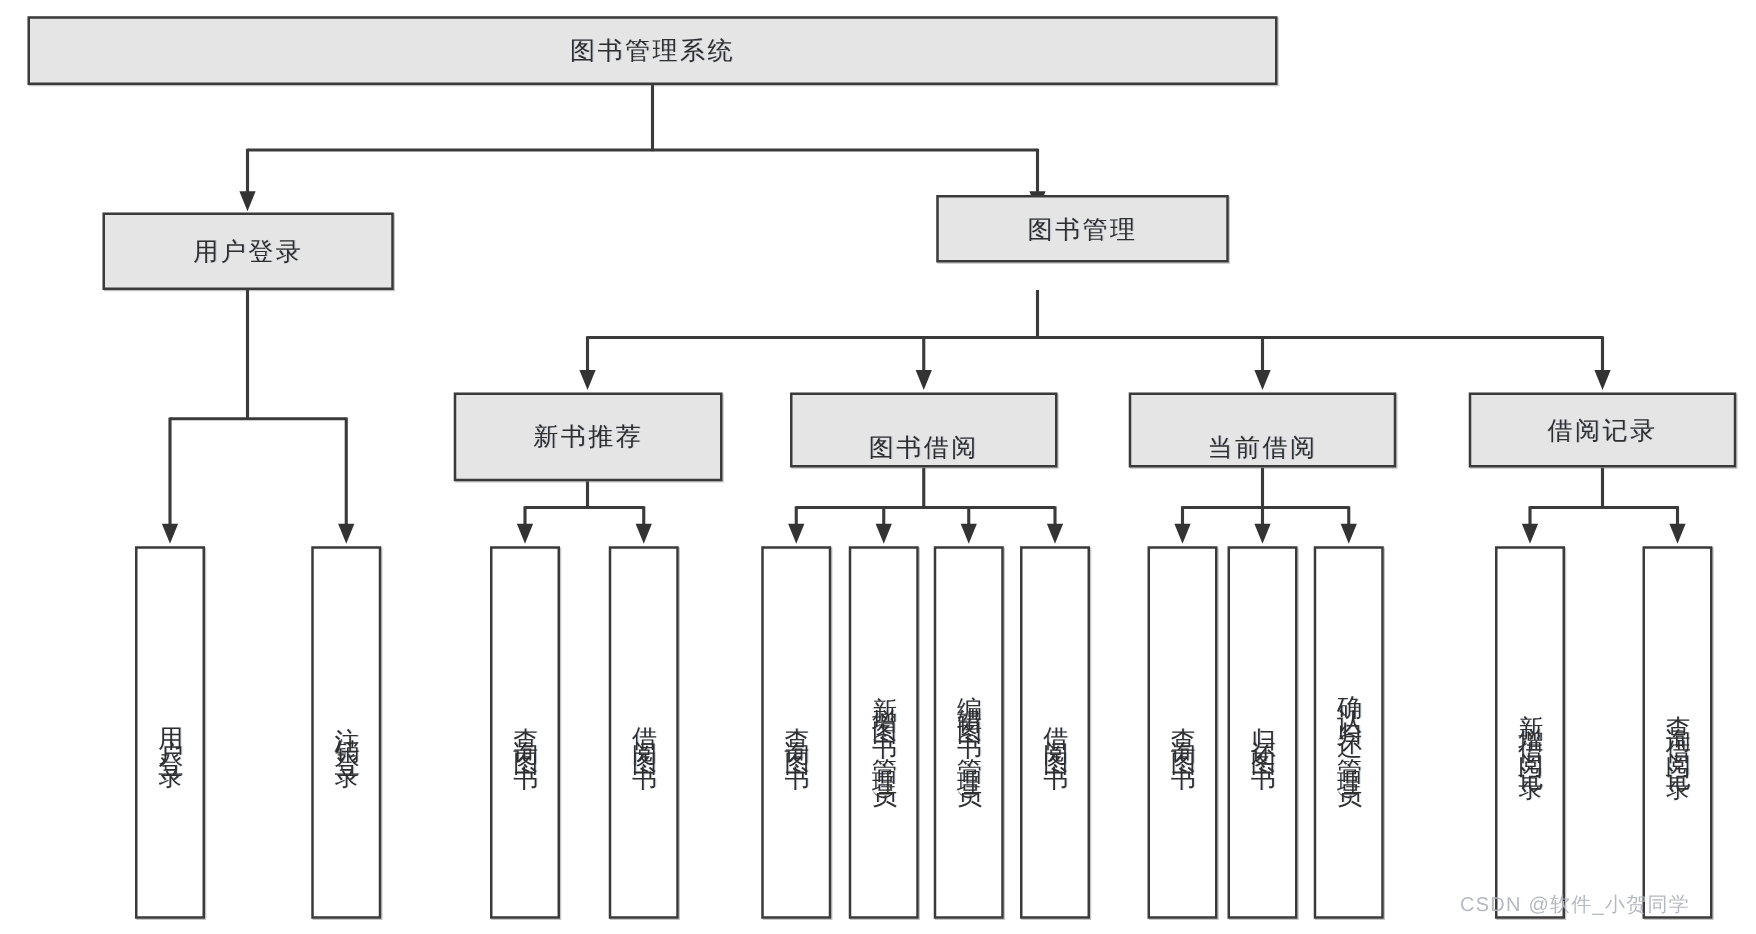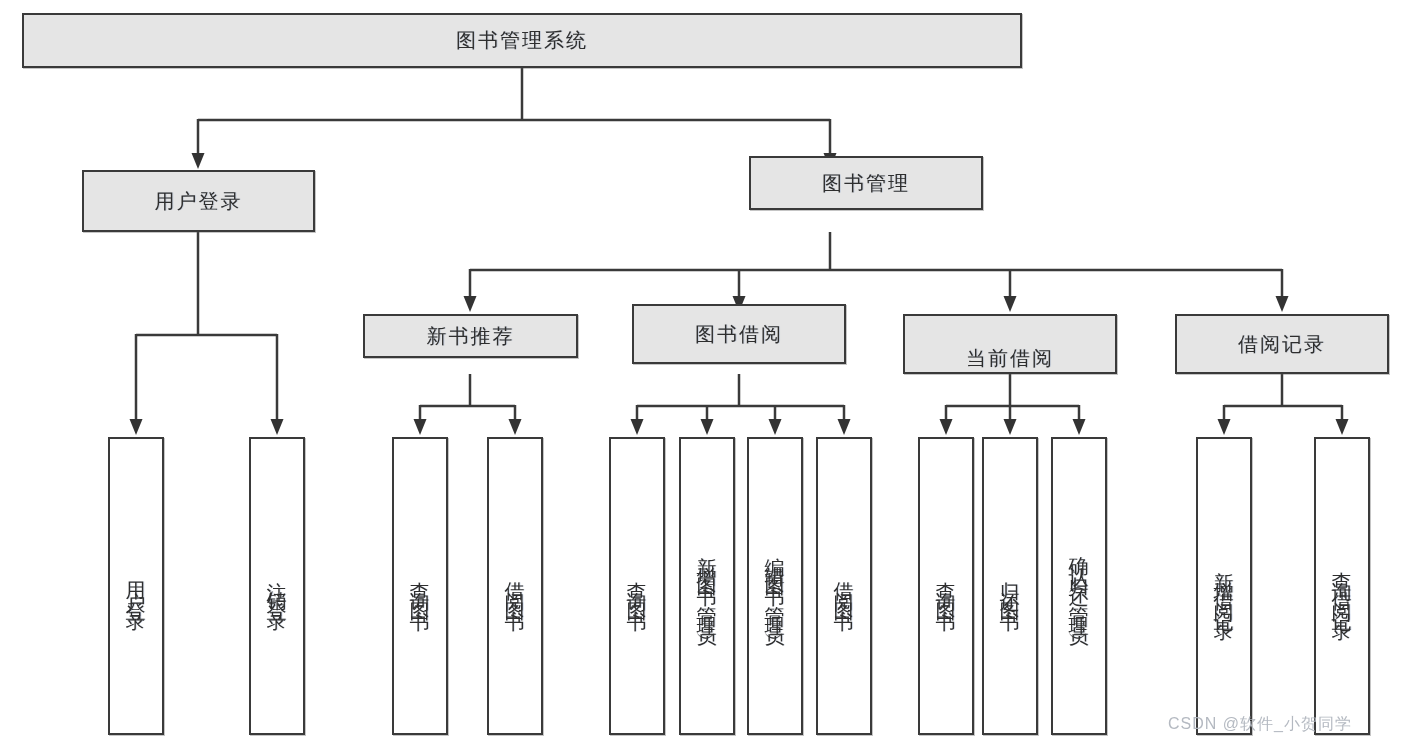--- a/index.html
+++ b/index.html
@@ -144,24 +144,24 @@
     <span class="lbl">图书管理系统</span>
   </div>
 
   <div class="box" style="left:82px; top:170px; width:233px; height:62px;">
     <span class="lbl">用户登录</span>
   </div>
   <div class="box" style="left:713px; top:156px; width:234px; height:54px;margin-left:36px;">
     <span class="lbl">图书管理</span>
   </div>
 
-  <div class="box" style="left:363px; top:314px; width:215px; height:44px;">
+  <div class="box" style="left:363px; top:314px; width:215px; height:71px;">
     <span class="lbl">新书推荐</span>
   </div>
-  <div class="box" style="left:632px; top:304px; width:214px; height:60px;">
+  <div class="box" style="left:632px; top:314px; width:214px; height:60px;align-items:flex-end;">
     <span class="lbl">图书借阅</span>
   </div>
   <div class="box" style="left:903px; top:314px; width:214px; height:60px;align-items:flex-end;">
     <span class="lbl">当前借阅</span>
   </div>
   <div class="box" style="left:1175px; top:314px; width:214px; height:60px;">
     <span class="lbl">借阅记录</span>
   </div>
 
   <div class="vbox" style="left:108px;">

